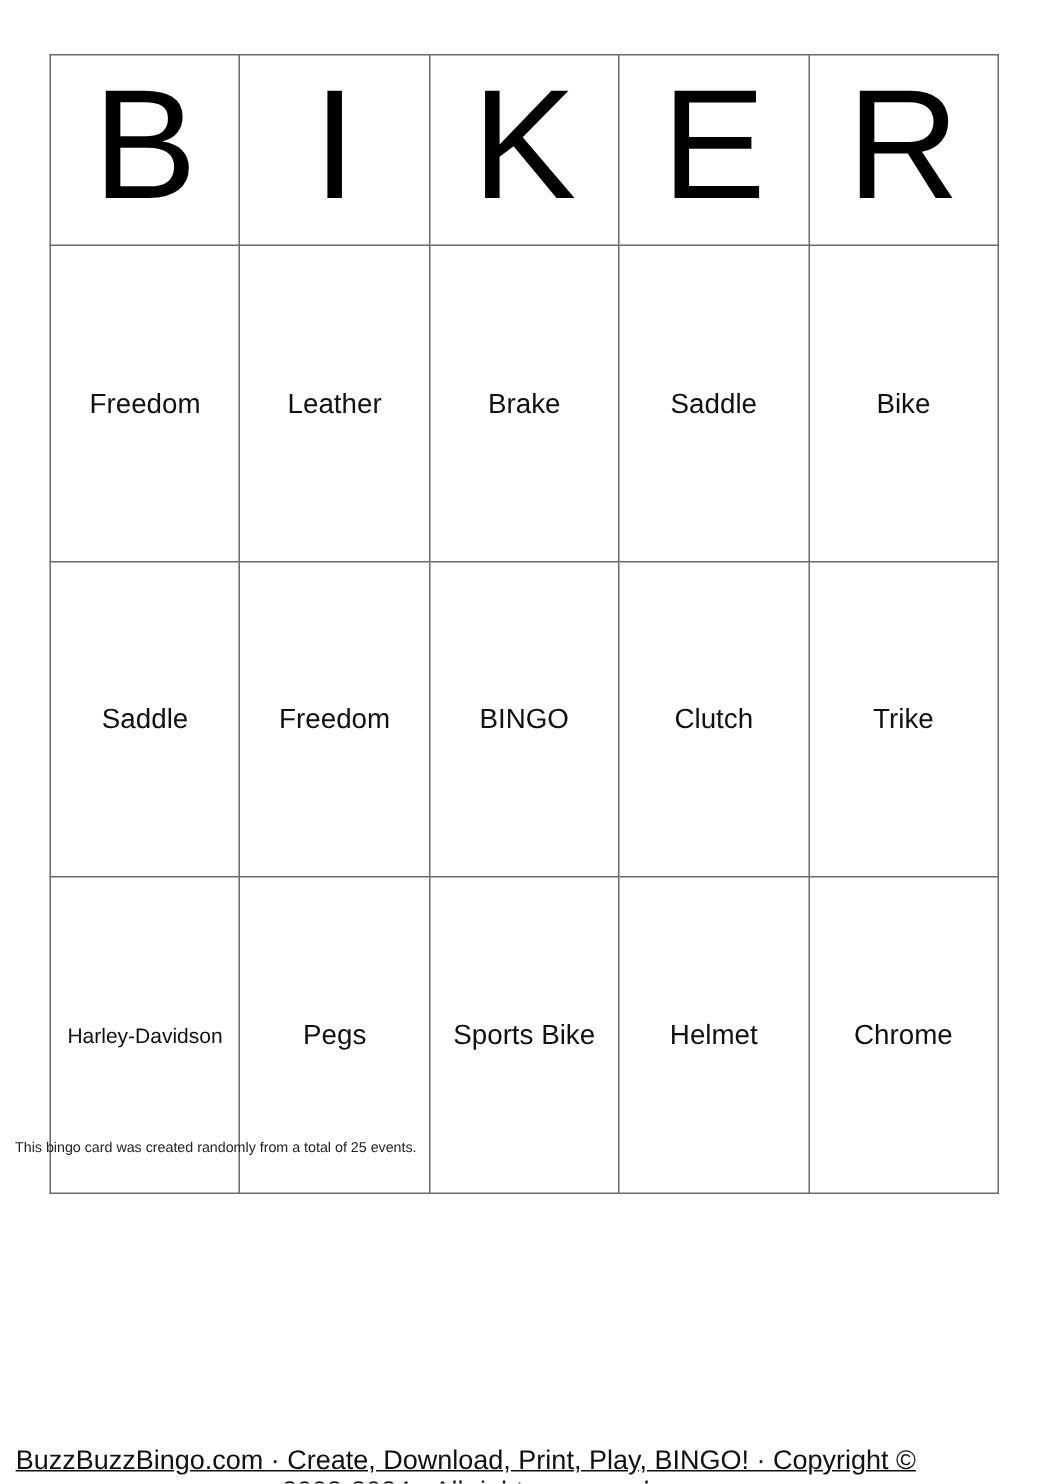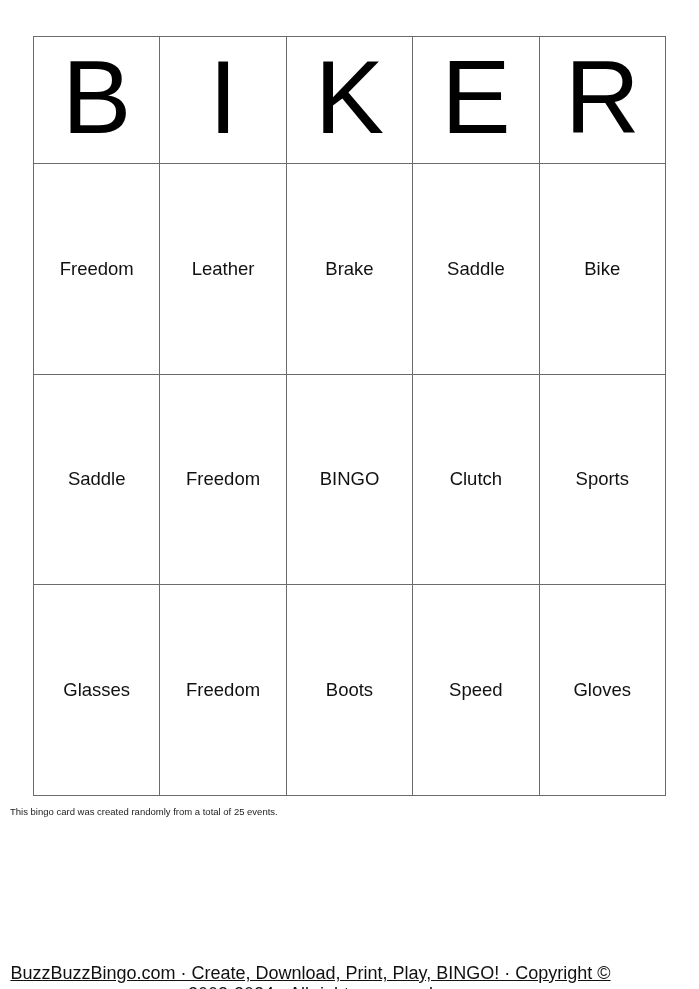--- a/index.html
+++ b/index.html
@@ -46,21 +46,21 @@
       height: 126px;
       font-size: 18.5px;
       color: #111;
     }
     .card td.small {
       font-size: 14px;
     }
     .note {
       position: absolute;
       left: 10px;
-      top: 806px;
+      top: 760px;
       font-size: 9.5px;
       color: #222;
       text-align: right;
     }
     .footer {
       position: absolute;
       left: 0;
       width: 621px;
       top: 963px;
       text-align: center;
@@ -88,27 +88,27 @@
       <td>Leather</td>
       <td>Brake</td>
       <td>Saddle</td>
       <td>Bike</td>
     </tr>
     <tr>
       <td>Saddle</td>
       <td>Freedom</td>
       <td>BINGO</td>
       <td>Clutch</td>
-      <td>Sports</td>
+      <td>Trike</td>
     </tr>
     <tr>
-      <td>Glasses</td>
-      <td>Freedom</td>
-      <td>Boots</td>
-      <td>Speed</td>
-      <td>Gloves</td>
+      <td class="small">Harley-Davidson</td>
+      <td>Pegs</td>
+      <td>Sports Bike</td>
+      <td>Helmet</td>
+      <td>Chrome</td>
     </tr>
   </tbody>
 </table>
 
 <div class="note">This bingo card was created randomly from a total of 25 events.</div>
 
 <div class="footer">BuzzBuzzBingo.com · Create, Download, Print, Play, BINGO! · Copyright © 2003-2024 · All rights reserved</div>
 
 </body></html>

